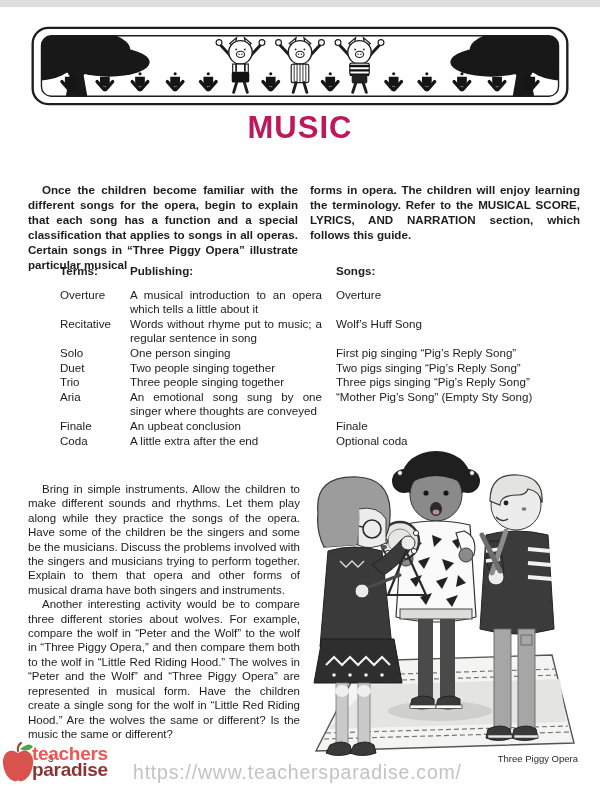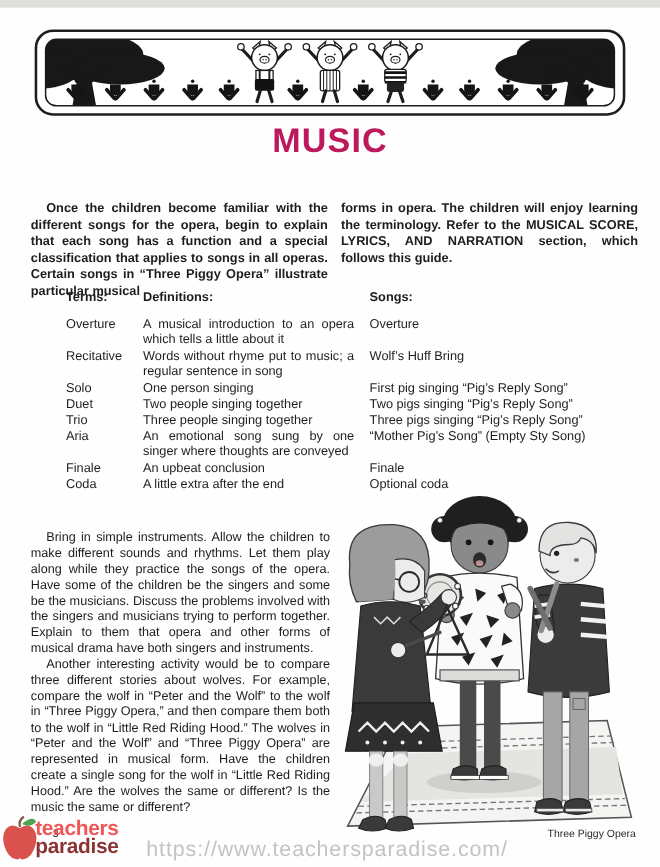--- a/index.html
+++ b/index.html
@@ -204,32 +204,32 @@
     <p>Once the children become familiar with the different songs for the opera, begin to explain that each song has a function and a special classification that applies to songs in all operas. Certain songs in “Three Piggy Opera” illustrate particular musical</p>
   </div>
   <div class="col">
     <p>forms in opera. The children will enjoy learning the terminology. Refer to the MUSICAL SCORE, LYRICS, AND NARRATION section, which follows this guide.</p>
   </div>
 </div>
 
 <div class="terms-table">
   <div class="trow thead">
     <div>Terms:</div>
-    <div>Definitions:</div>
+    <div>Publishing:</div>
     <div>Songs:</div>
   </div>
   <div class="trow">
     <div>Overture</div>
     <div class="def-cell">A musical introduction to an opera which tells a little about it</div>
     <div>Overture</div>
   </div>
   <div class="trow">
     <div>Recitative</div>
     <div class="def-cell">Words without rhyme put to music; a regular sentence in song</div>
-    <div>Wolf’s Huff Bring</div>
+    <div>Wolf’s Huff Song</div>
   </div>
   <div class="trow">
     <div>Solo</div>
     <div class="def-cell">One person singing</div>
     <div>First pig singing “Pig’s Reply Song”</div>
   </div>
   <div class="trow">
     <div>Duet</div>
     <div class="def-cell">Two people singing together</div>
     <div>Two pigs singing “Pig’s Reply Song”</div>

